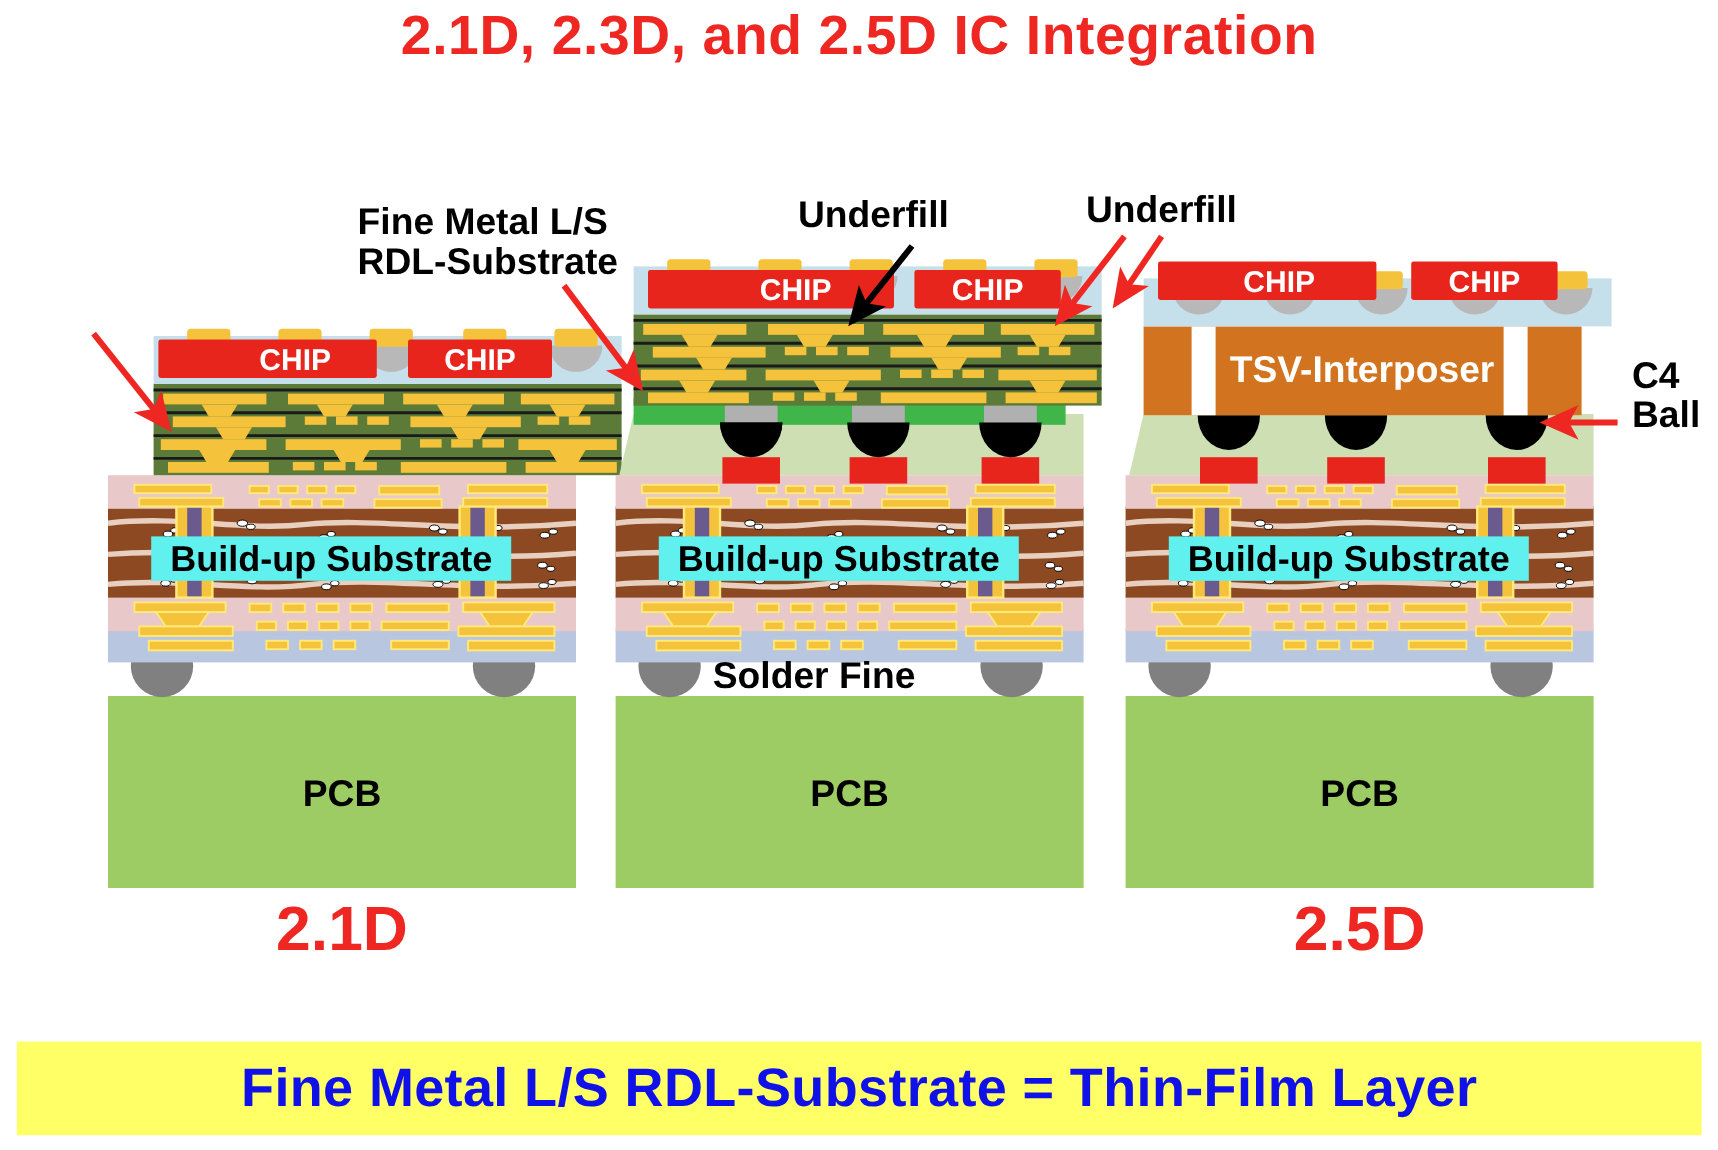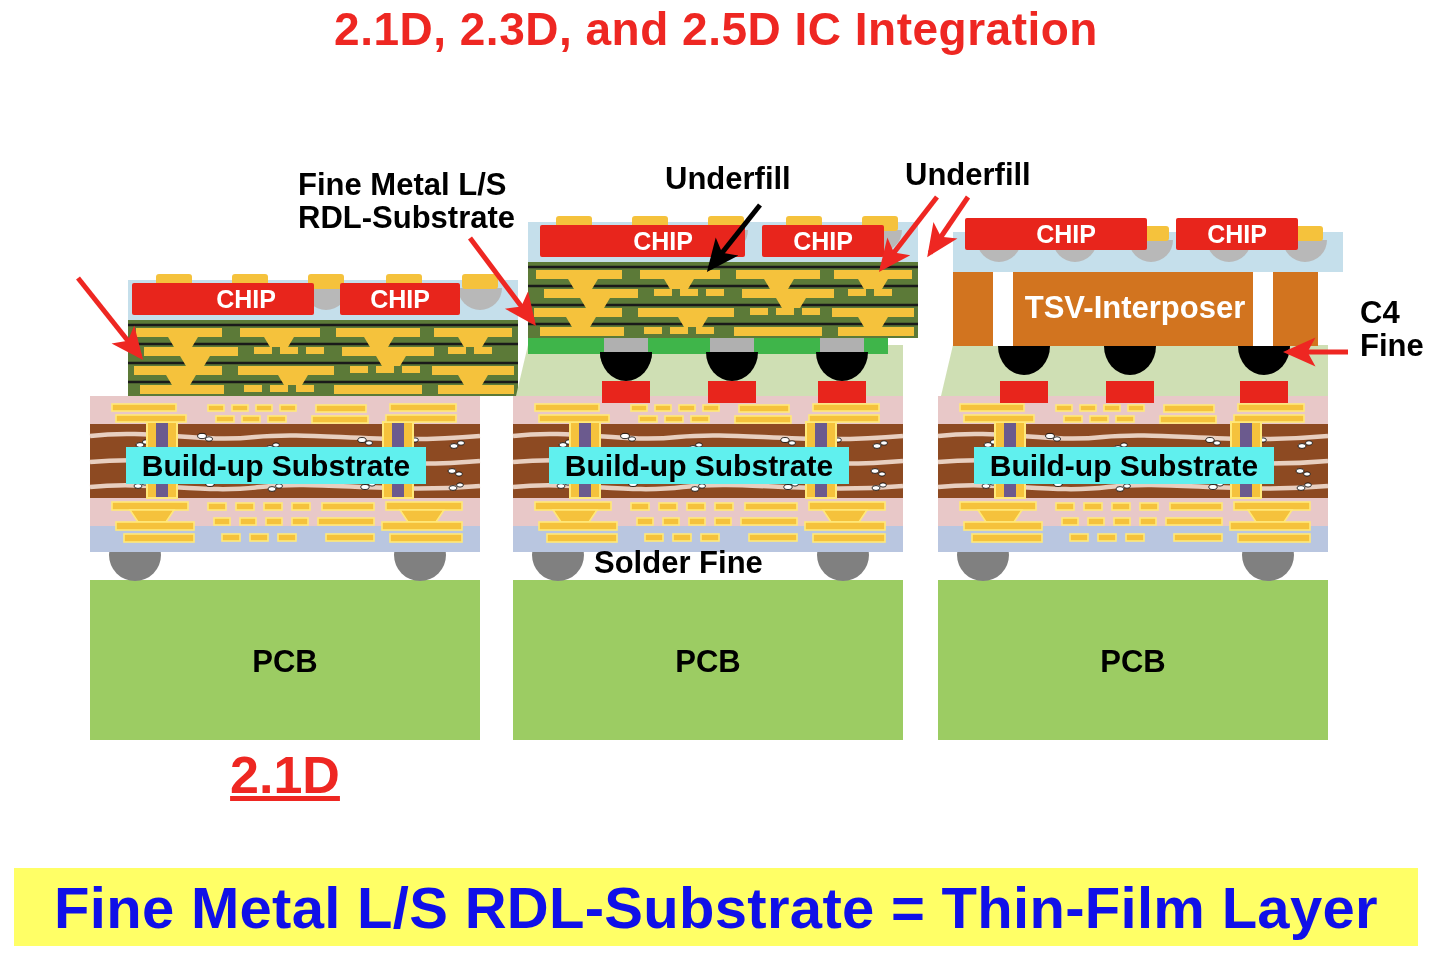--- a/index.html
+++ b/index.html
@@ -45,21 +45,21 @@
   #banner {
     position: absolute;
     left: 14px; top: 868px;
     width: 1404px; height: 78px;
     background: #ffff66;
     display: flex;
     align-items: center;
     justify-content: center;
   }
   #banner-text {
-    font-size: 58px;
+    font-size: 45px;
     font-weight: bold;
     color: #1010e8;
     letter-spacing: 0.3px;
   }
   svg { position: absolute; left: 0; top: 0; }
   .svgtext {
     font-family: "Liberation Sans", sans-serif;
     font-weight: bold;
   }
 </style>
@@ -370,23 +370,24 @@
 
 
   <div class="anno" style="left:298px; top:168px;">Fine Metal L/S
 RDL-Substrate</div>
 
   <div class="anno" style="left:665px; top:162px;">Underfill</div>
 
   <div class="anno" style="left:905px; top:158px;">Underfill</div>
 
   <div class="anno" style="left:1360px; top:296px;">C4
-Fine</div>
+Ball</div>
 
   <div class="anno" style="left:594px; top:546px;">Solder Fine</div>
 
-  <div class="caption" style="left:90px; top:745px; width:390px;text-decoration:underline;">2.1D</div>
+  <div class="caption" style="left:90px; top:745px; width:390px;">2.1D</div>
+  <div class="caption" style="left:938px; top:745px; width:390px;">2.5D</div>
 
   <div id="banner">
     <span id="banner-text">Fine Metal L/S RDL-Substrate = Thin-Film Layer</span>
   </div>
 
 </div>
 
 </body></html>

